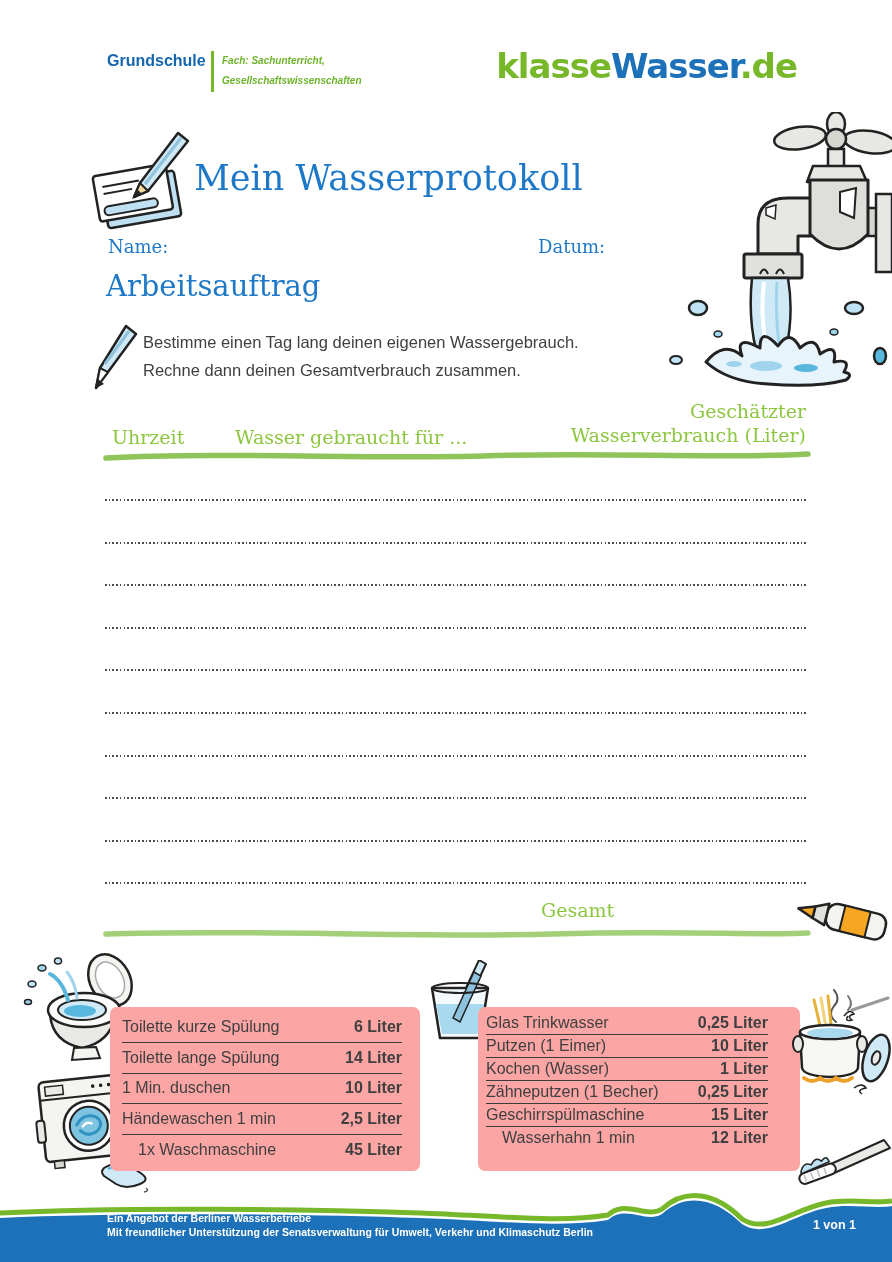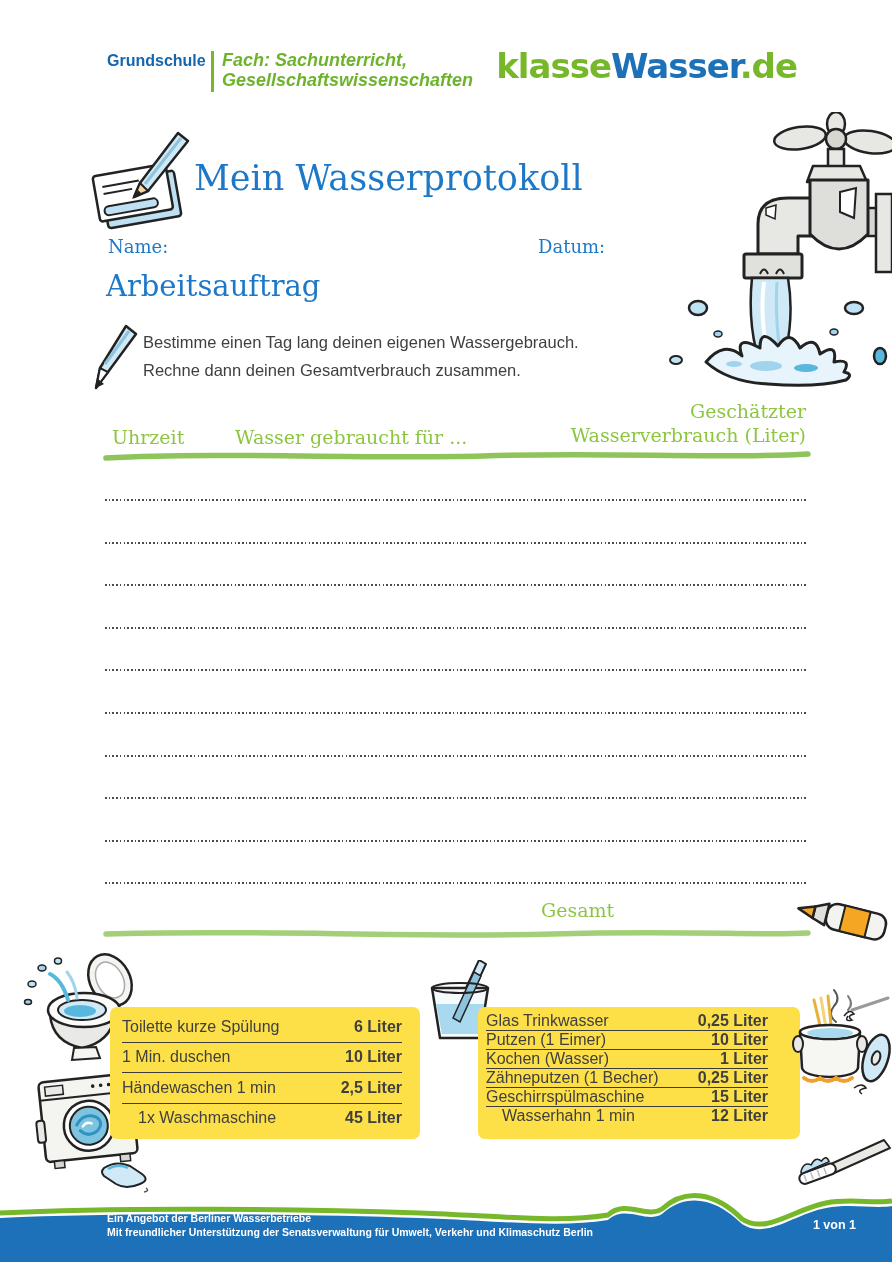--- a/index.html
+++ b/index.html
@@ -3,21 +3,21 @@
 <meta charset="utf-8">
 <style>
   html,body{margin:0;padding:0;background:#fff;}
   .page{position:relative;width:892px;height:1262px;background:#fff;overflow:hidden;
         font-family:"Liberation Sans",sans-serif;color:#3f3f3f;}
   .hand{font-family:"DejaVu Serif",serif;}
 
   
   .hdr-school{position:absolute;left:107px;top:52px;font-size:16px;font-weight:bold;color:#1467ae;text-align:center;}
   .hdr-divider{position:absolute;left:211px;top:51px;width:3px;height:41px;background:#76b82a;}
-  .hdr-subject{position:absolute;left:222px;top:51px;font-size:18px;font-weight:bold;
+  .hdr-subject{position:absolute;left:222px;top:51px;font-size:10px;font-weight:bold;
                font-style:italic;color:#6db32b;line-height:19.5px;}
   .logo{position:absolute;top:46px;right:95px;font-family:"DejaVu Sans",sans-serif;
         font-weight:bold;font-size:34px;letter-spacing:-1px;white-space:nowrap;}
   .logo .g{color:#76b82a}.logo .b{color:#1d71b8}
 
   
   .title-icon{position:absolute;left:90px;top:129px;width:102px;height:108px;}
   .page-title{position:absolute;left:194px;top:158px;font-size:35px;color:#1e78c8;}
   .name-label{position:absolute;left:108px;top:236px;font-size:18px;color:#1e78c8;}
   .date-label{position:absolute;left:538px;top:236px;font-size:18px;color:#1e78c8;}
@@ -35,21 +35,21 @@
                 color:#8cc63f;line-height:24px;}
   .header-rule{position:absolute;left:103px;top:449px;width:708px;height:14px;}
   .lines-wrap{position:absolute;left:105px;top:499px;width:703px;height:388px;}
   .write-line{position:absolute;left:0;width:703px;height:2px;
       background:repeating-linear-gradient(90deg,#4c4c4c 0,#4c4c4c 1.6px,transparent 1.6px,transparent 3.7px);}
   .total-label{position:absolute;left:541px;top:899px;font-size:19px;color:#8cc63f;}
   .total-rule{position:absolute;left:103px;top:926px;width:708px;height:16px;}
   .marker-illu{position:absolute;left:784px;top:886px;width:108px;height:66px;}
 
   
-  .ref-table{position:absolute;top:1007px;height:132px;background:#fde047;border-radius:7px;
+  .ref-table{position:absolute;top:1007px;height:164px;background:#fca5a5;border-radius:7px;
              box-sizing:border-box;display:flex;flex-direction:column;}
   .ref-left{left:110px;width:310px;padding:5px 18px 6px 12px;}
   .ref-right{left:478px;width:322px;padding:5px 32px 22px 8px;}
   .ref-row{flex:1;display:flex;justify-content:space-between;align-items:center;
            border-bottom:1.6px solid #3b3b3b;font-size:16px;}
   .ref-row:last-child{border-bottom:none;margin-left:16px;}
   .ref-value{font-weight:bold;white-space:nowrap;}
 
   
   .toilet{position:absolute;left:22px;top:950px;width:125px;height:118px;}
@@ -237,20 +237,24 @@
       <path d="M50,30 q4,3 -2,4" fill="none" stroke="#555" stroke-width="1.5"></path>
     </svg>
   </div>
 
   <div class="ref-table ref-left">
     <div class="ref-row">
       <span class="ref-label">Toilette kurze Spülung</span>
       <span class="ref-value">6 Liter</span>
     </div>
     <div class="ref-row">
+      <span class="ref-label">Toilette lange Spülung</span>
+      <span class="ref-value">14 Liter</span>
+    </div>
+    <div class="ref-row">
       <span class="ref-label">1 Min. duschen</span>
       <span class="ref-value">10 Liter</span>
     </div>
     <div class="ref-row">
       <span class="ref-label">Händewaschen 1 min</span>
       <span class="ref-value">2,5 Liter</span>
     </div>
     <div class="ref-row">
       <span class="ref-label">1x Waschmaschine</span>
       <span class="ref-value">45 Liter</span>

